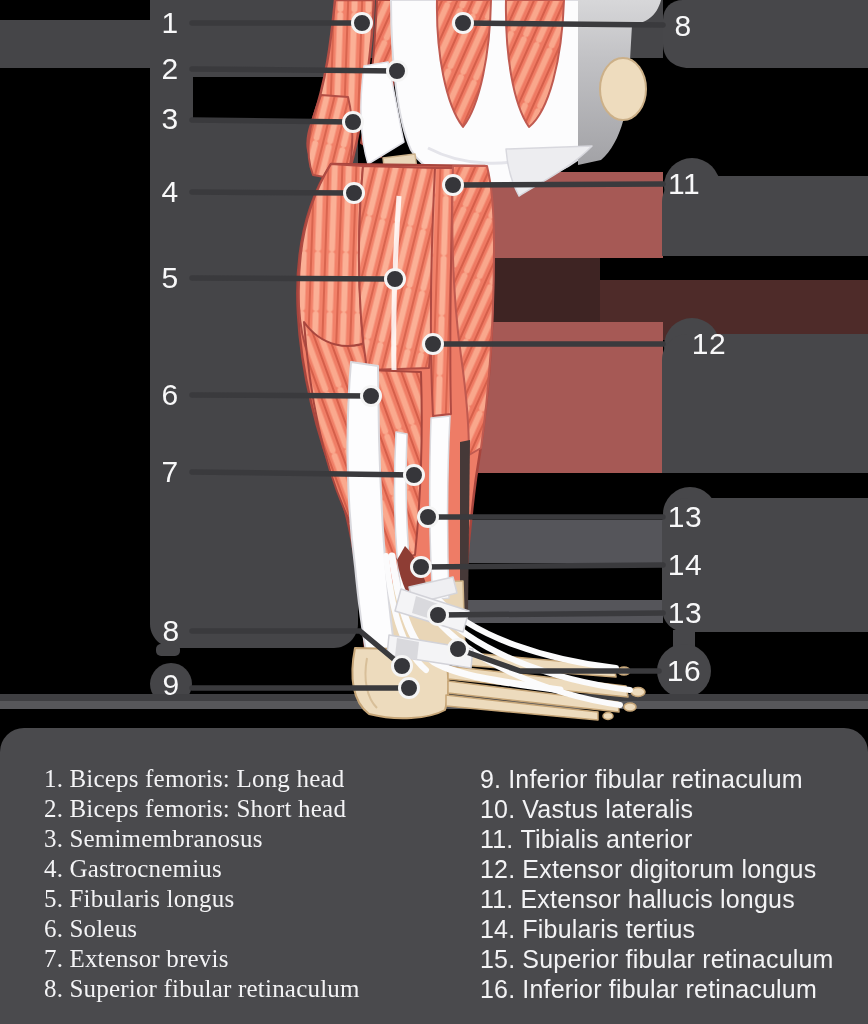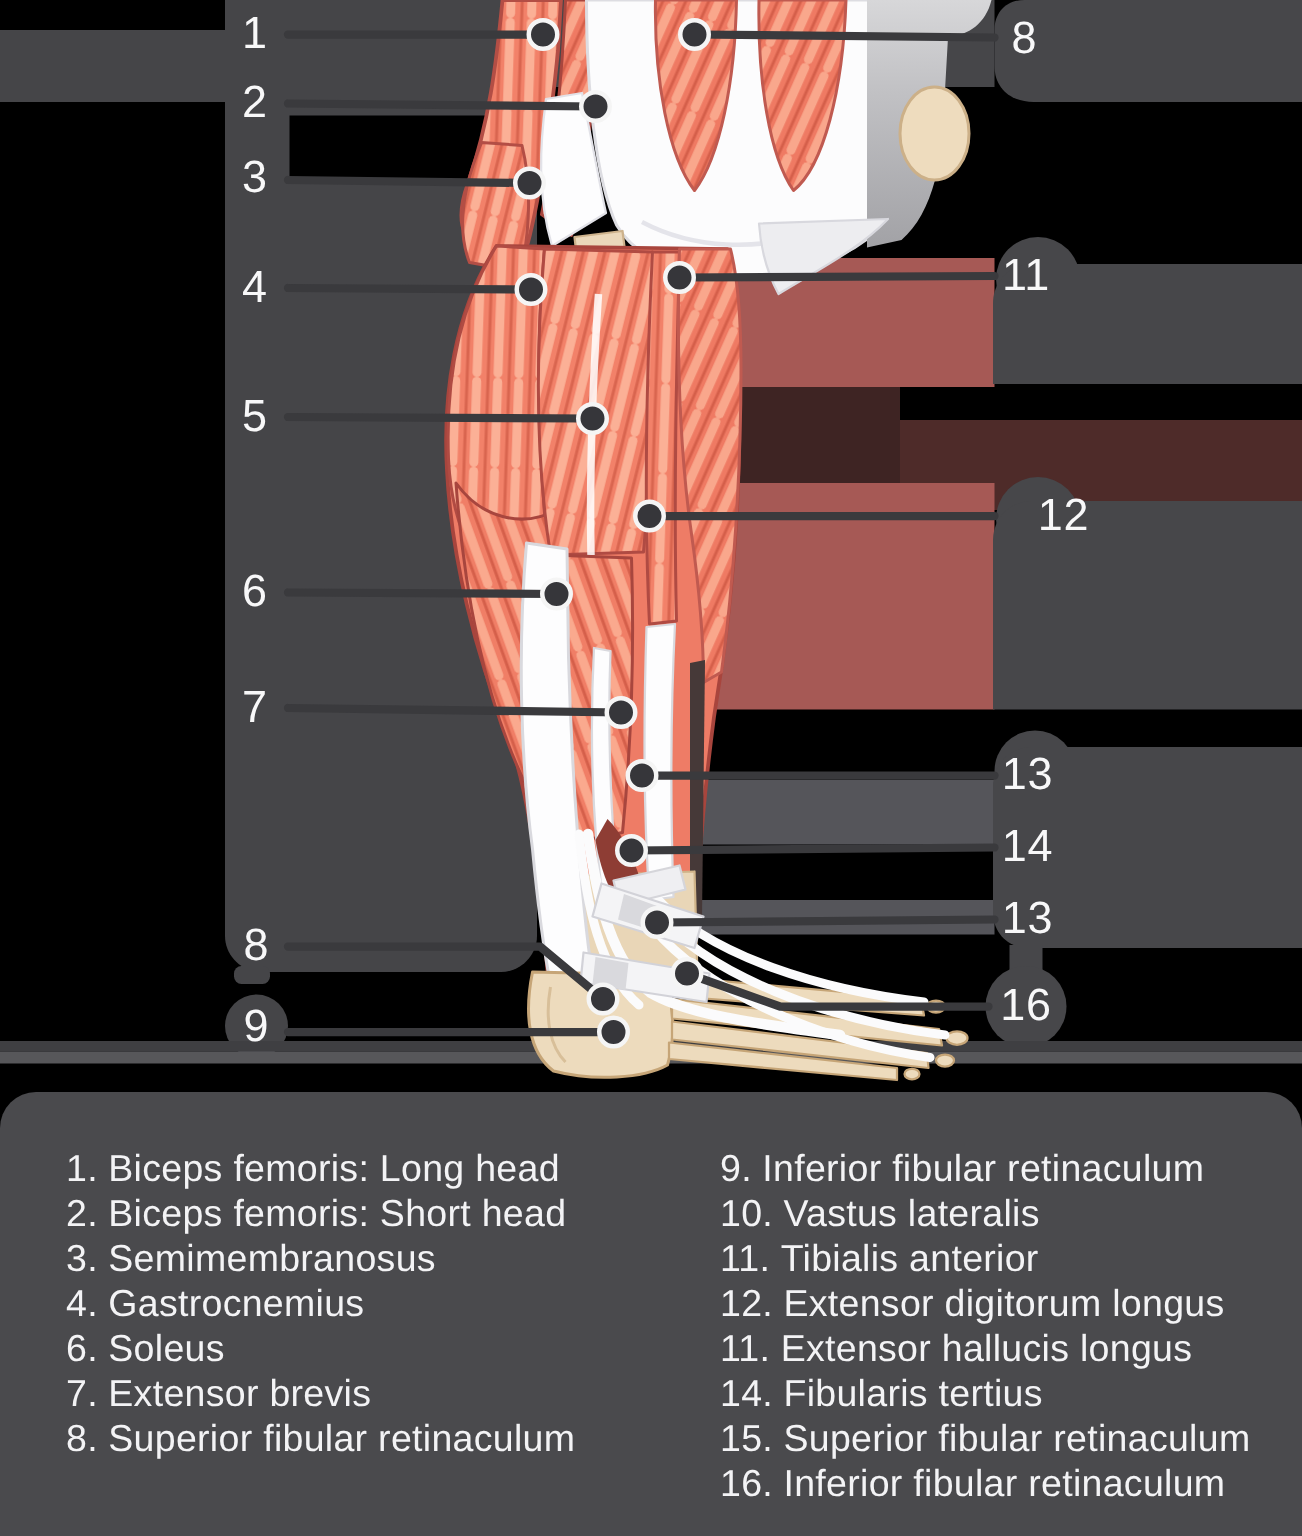--- a/index.html
+++ b/index.html
@@ -6,21 +6,21 @@
   body{width:868px;height:1024px;position:relative;overflow:hidden;
        font-family:"Liberation Sans","DejaVu Sans",sans-serif;}
   .stage{position:absolute;left:0;top:0;width:868px;height:1024px;}
   svg.gfx{position:absolute;left:0;top:0;display:block;}
   .num{position:absolute;transform:translate(-50%,-50%);color:#f8f8f9;
        font-size:30px;line-height:1;letter-spacing:.5px;user-select:none;cursor:pointer;}
   .legend{position:absolute;left:0;top:728px;width:868px;height:296px;
           background:#4a4a4d;border-radius:24px 24px 0 0;color:#f3f3f5;}
   .legend ul{position:absolute;top:36px;margin:0;padding:0;list-style:none;
              font-size:25px;line-height:30px;white-space:nowrap;}
-  .legend ul.colL{left:44px;}
+  .legend ul.colL{left:44px;font-family:Liberation Serif, serif;}
   .legend ul.colR{left:480px;}
   .legend li span{letter-spacing:.2px;}
 </style>
 </head>
 <body>
 
 <div class="stage">
 
 <svg class="gfx" width="868" height="1024" viewBox="0 0 868 1024">
   <defs>
@@ -190,20 +190,21 @@
 <div class="num" style="left:685px;top:565px">14</div>
 <div class="num" style="left:685px;top:613px">13</div>
 <div class="num" style="left:684px;top:671px">16</div>
 
 <div class="legend">
   <ul class="colL">
     <li><span>1.</span> <span>Biceps femoris: Long head</span></li>
     <li><span>2.</span> <span>Biceps femoris: Short head</span></li>
     <li><span>3.</span> <span>Semimembranosus</span></li>
     <li><span>4.</span> <span>Gastrocnemius</span></li>
+    <li><span>5.</span> <span>Fibularis longus</span></li>
     <li><span>6.</span> <span>Soleus</span></li>
     <li><span>7.</span> <span>Extensor brevis</span></li>
     <li><span>8.</span> <span>Superior fibular retinaculum</span></li>
   </ul>
   <ul class="colR">
     <li><span>9.</span> <span>Inferior fibular retinaculum</span></li>
     <li><span>10.</span> <span>Vastus lateralis</span></li>
     <li><span>11.</span> <span>Tibialis anterior</span></li>
     <li><span>12.</span> <span>Extensor digitorum longus</span></li>
     <li><span>11.</span> <span>Extensor hallucis longus</span></li>

